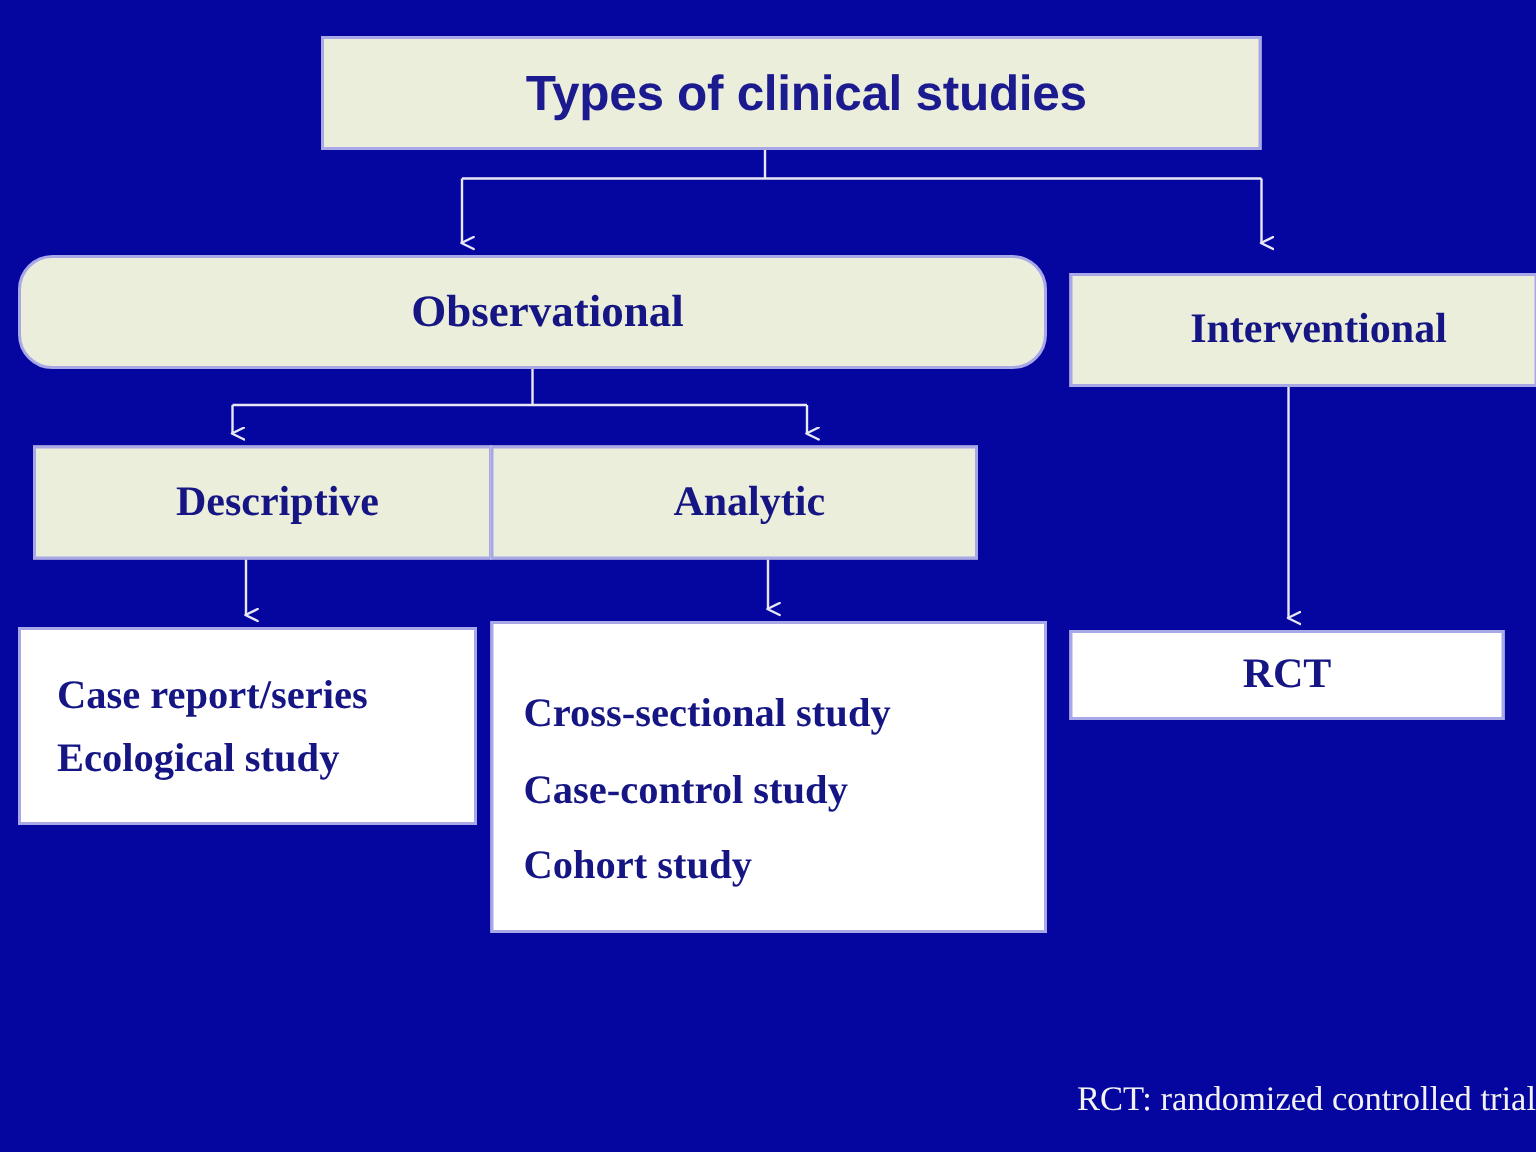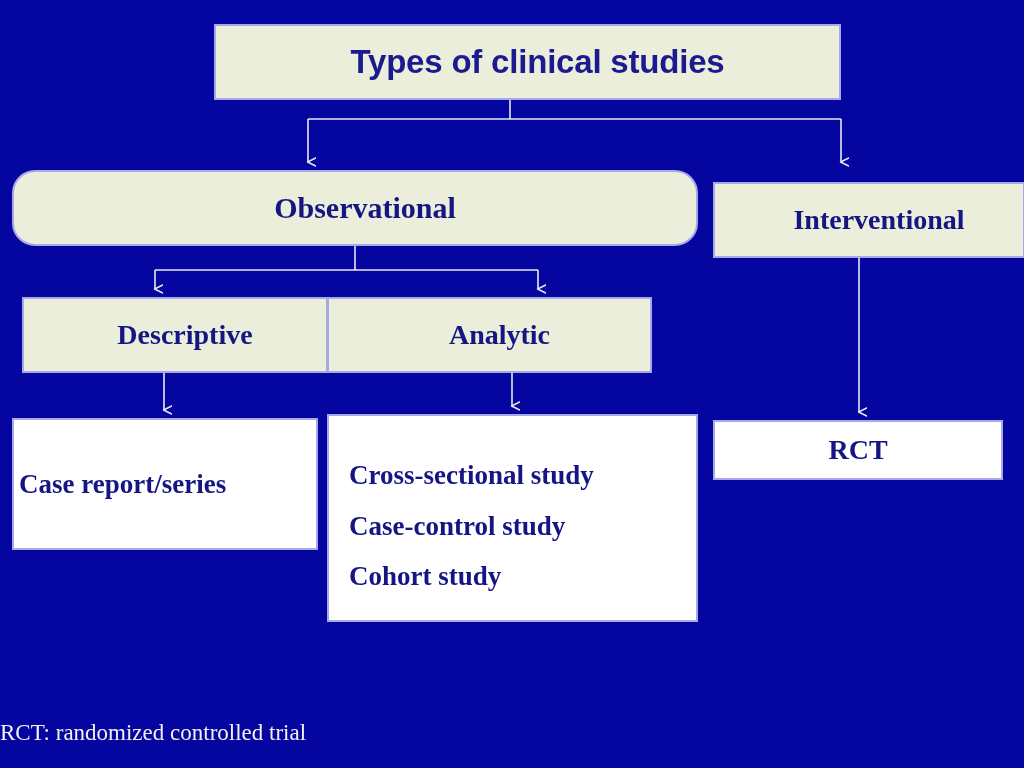--- a/index.html
+++ b/index.html
@@ -81,21 +81,21 @@
     font-size: 28px;
   }
 
   
   #descriptive-items-box {
     left: 12px;
     top: 418px;
     width: 306px;
     height: 132px;
     font-size: 27px;
-    padding: 10px 0 10px 5px;
+    padding: 10px 0 10px 24px;
     flex-direction: column;
     justify-content: center;
     align-items: flex-start;
   }
   #analytic-items-box {
     left: 327px;
     top: 414px;
     width: 371px;
     height: 208px;
     font-size: 27px;
@@ -123,21 +123,21 @@
     height: 768px;
     pointer-events: none;
   }
 
   
   #footnote {
     position: absolute;
     left: 0;
     top: 720px;
     width: 1024px;
-    text-align: left;
+    text-align: right;
     color: #F2F2F2;
     font-size: 23px;
     font-family: "Liberation Serif", "DejaVu Serif", serif;
   }
 </style>
 </head>
 <body>
 
 <div id="slide">
 
@@ -187,20 +187,21 @@
   <div class="box cream center" id="descriptive-box">
     <span>Descriptive</span>
   </div>
 
   <div class="box cream center" id="analytic-box">
     <span>Analytic</span>
   </div>
 
   <div class="box white left" id="descriptive-items-box">
     <span class="item-line">Case report/series</span>
+    <span class="item-line">Ecological study</span>
   </div>
 
   <div class="box white left" id="analytic-items-box">
     <span class="item-line">Cross-sectional study</span>
     <span class="item-line">Case-control study</span>
     <span class="item-line">Cohort study</span>
   </div>
 
   <div class="box white center" id="rct-box">
     <span>RCT</span>

